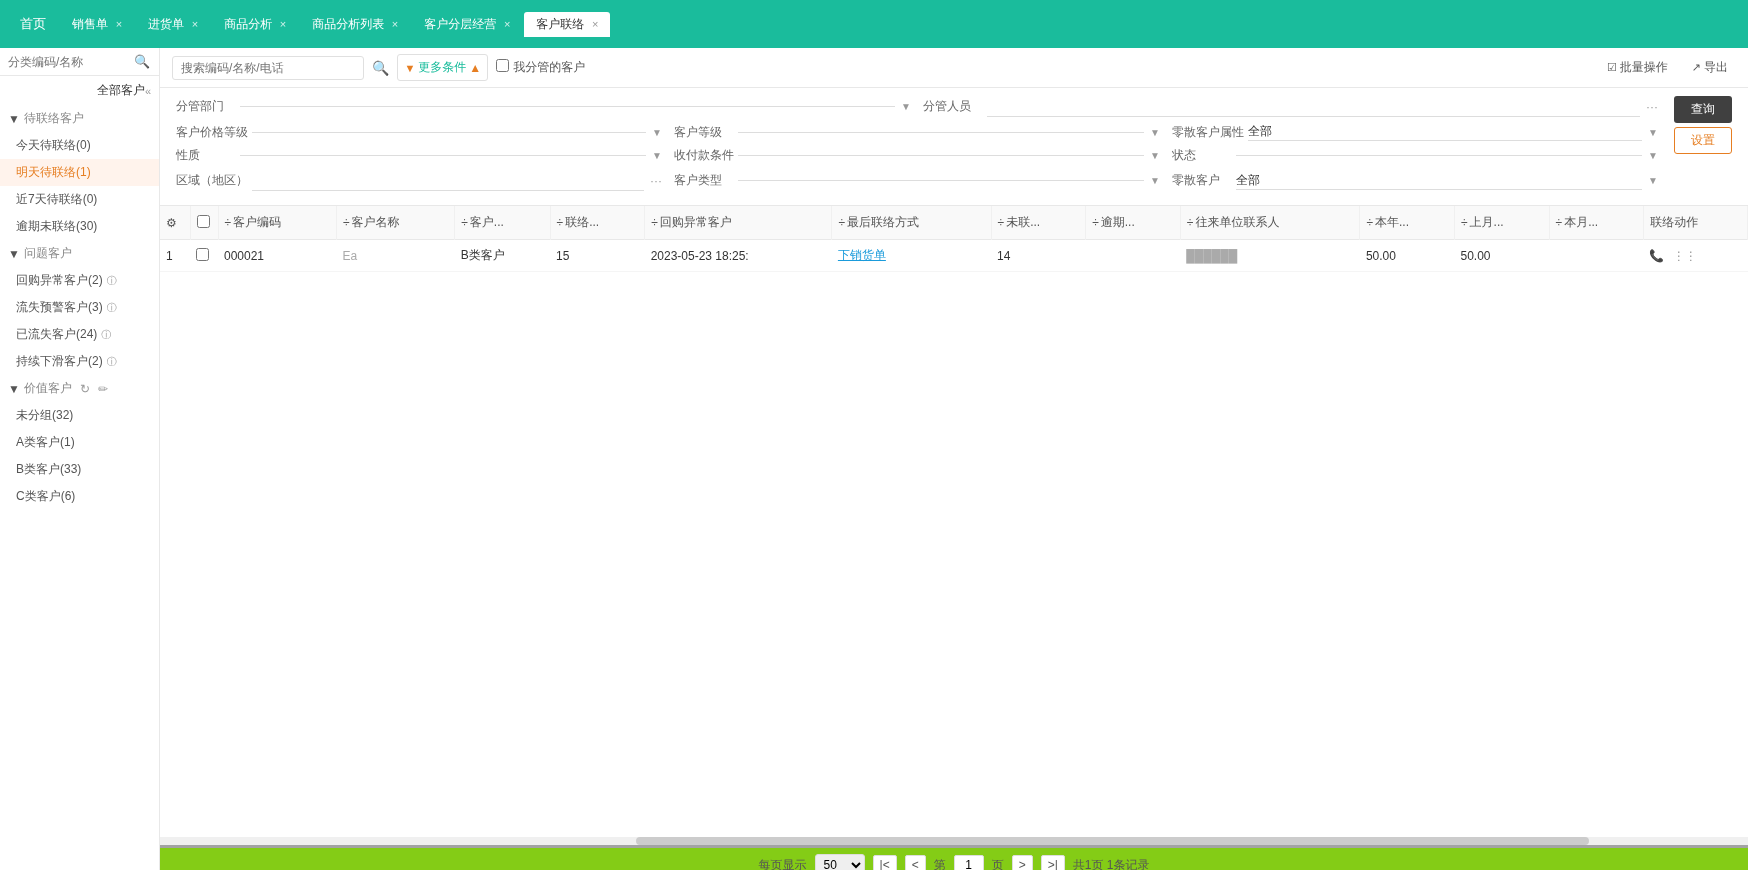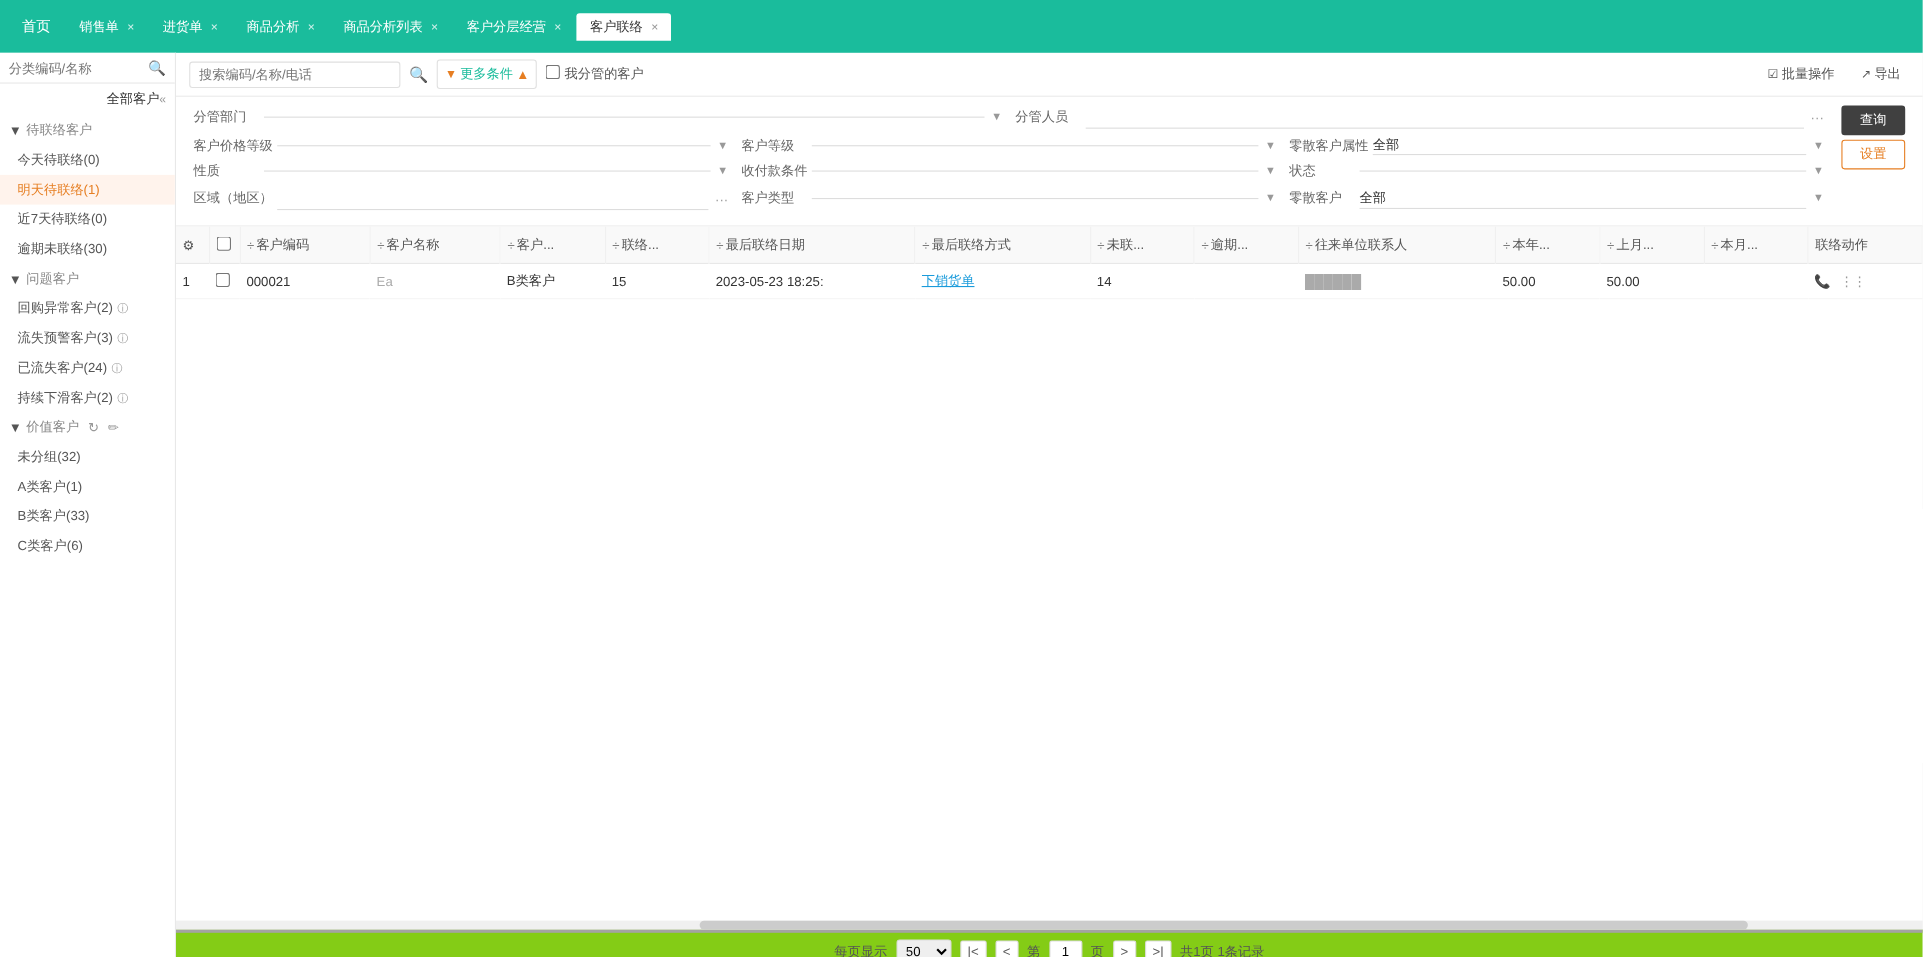--- a/index.html
+++ b/index.html
@@ -513,21 +513,21 @@
     <div class="table-wrap">
       <table>
         <thead>
           <tr>
             <th style="width:30px;">⚙</th>
             <th style="width:28px;"><input type="checkbox" style=""></th>
             <th><span class="col-sort">÷ <span>客户编码</span></span></th>
             <th><span class="col-sort">÷ <span>客户名称</span></span></th>
             <th><span class="col-sort">÷ <span>客户...</span></span></th>
             <th><span class="col-sort">÷ <span>联络...</span></span></th>
-            <th><span class="col-sort">÷ <span>最后联络日期</span></span></th>
+            <th><span class="col-sort">÷ <span>回购异常客户</span></span></th>
             <th><span class="col-sort">÷ <span>最后联络方式</span></span></th>
             <th><span class="col-sort">÷ <span>未联...</span></span></th>
             <th><span class="col-sort">÷ <span>逾期...</span></span></th>
             <th><span class="col-sort">÷ <span>往来单位联系人</span></span></th>
             <th><span class="col-sort">÷ <span>本年...</span></span></th>
             <th><span class="col-sort">÷ <span>上月...</span></span></th>
             <th><span class="col-sort">÷ <span>本月...</span></span></th>
             <th><span>联络动作</span></th>
           </tr>
         </thead>

